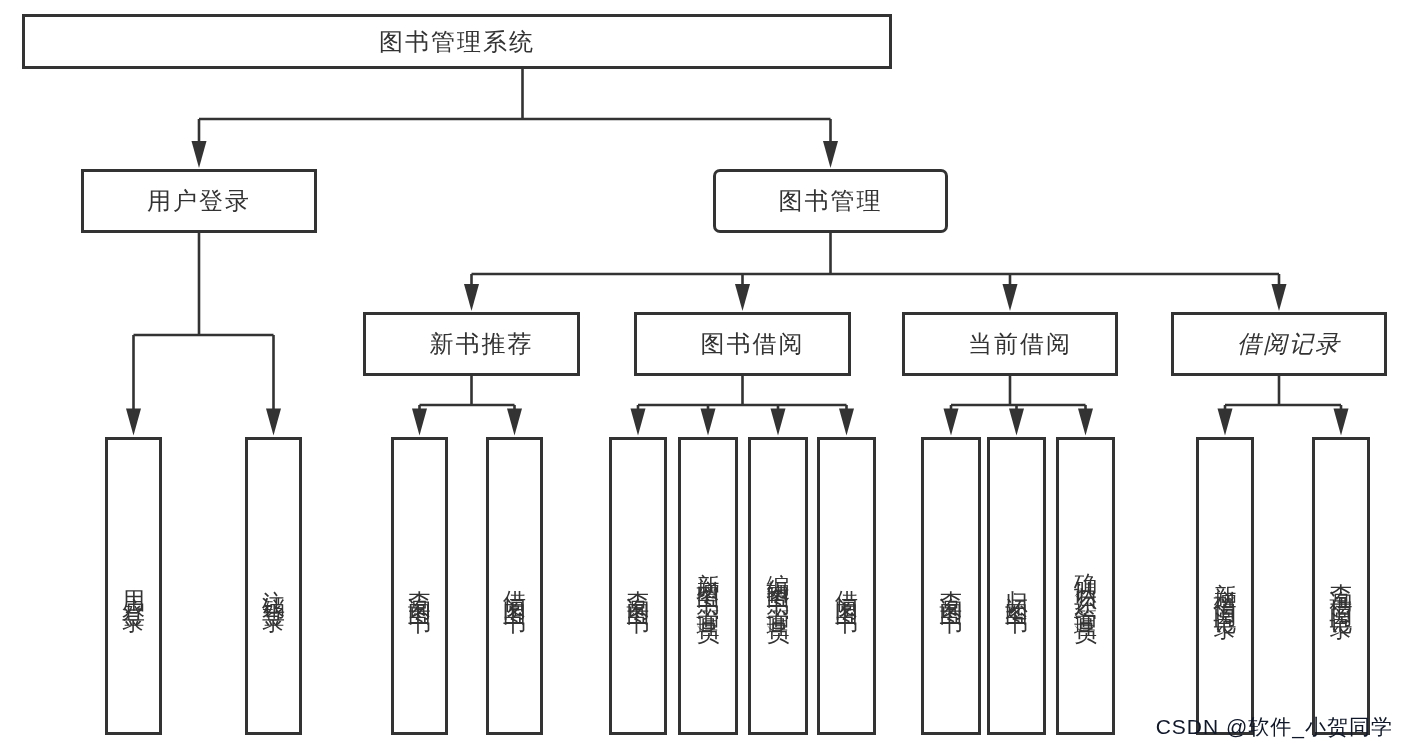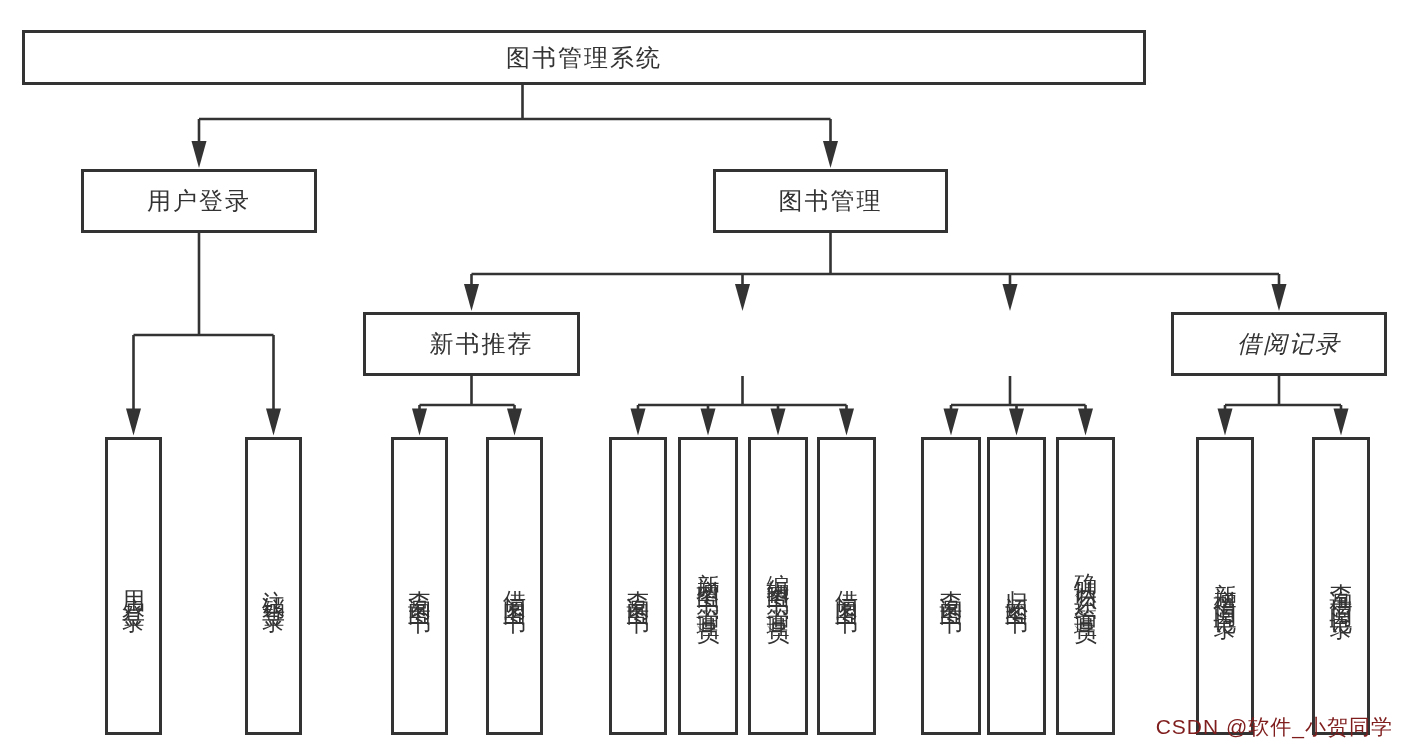--- a/index.html
+++ b/index.html
@@ -40,24 +40,24 @@
   }
   .leaf .v-label {
     writing-mode: vertical-rl;
     text-orientation: mixed;
     font-size: 23px;
     letter-spacing: 7px;
     line-height: 1;
     color: #333333;
     white-space: nowrap;
   }
-  .root-box    { left: 22px;  top: 14px;  width: 1124px; height: 55px; margin-top: 16px; }
+  .root-box    { left: 22px;  top: 14px;  width: 870px; height: 55px; }
   .lvl2        { top: 169px;  height: 64px; }
   .box-user-login { left: 81px;  width: 236px; }
-  .box-book-mgmt  { left: 713px; width: 235px; }
+  .box-book-mgmt  { left: 713px; width: 235px; border-radius: 7px; }
   .lvl3        { top: 312px;  height: 64px; padding-left: 20px; }
   .box-rec     { left: 363px;  width: 217px; }
   .box-borrow  { left: 634px;  width: 217px; }
   .box-current { left: 902px;  width: 216px; }
   .box-records { left: 1171px; width: 216px; font-style: italic; }
   .leaf        { top: 437px;  height: 298px; }
   .leaf-1  { left: 105px;  width: 57px; }
   .leaf-2  { left: 245px;  width: 57px; }
   .leaf-3  { left: 391px;  width: 57px; }
   .leaf-4  { left: 486px;  width: 57px; }
@@ -68,21 +68,21 @@
   .leaf-9  { left: 921px;  width: 60px; }
   .leaf-10 { left: 987px;  width: 59px; }
   .leaf-11 { left: 1056px; width: 59px; }
   .leaf-12 { left: 1196px; width: 58px; }
   .leaf-13 { left: 1312px; width: 58px; }
   .watermark {
     position: absolute;
     right: 12px;
     bottom: 6px;
     font-size: 21px;
-    color: #7f1d1d;
+    color: #0f172a;
     letter-spacing: 1px;
     white-space: nowrap;
     z-index: 5;
   }
 </style>
 </head>
 <body>
 
 <div id="stage">
 
@@ -136,20 +136,26 @@
   <div class="node lvl2 box-user-login">
     <span class="h-label">用户登录</span>
   </div>
   <div class="node lvl2 box-book-mgmt">
     <span class="h-label">图书管理</span>
   </div>
 
   <div class="node lvl3 box-rec">
     <span class="h-label">新书推荐</span>
   </div>
+  <div class="node lvl3 box-borrow">
+    <span class="h-label">图书借阅</span>
+  </div>
+  <div class="node lvl3 box-current">
+    <span class="h-label">当前借阅</span>
+  </div>
   <div class="node lvl3 box-records">
     <span class="h-label">借阅记录</span>
   </div>
 
   <div class="node leaf leaf-1">
     <span class="v-label">用户登录</span>
   </div>
   <div class="node leaf leaf-2">
     <span class="v-label">注销登录</span>
   </div>

